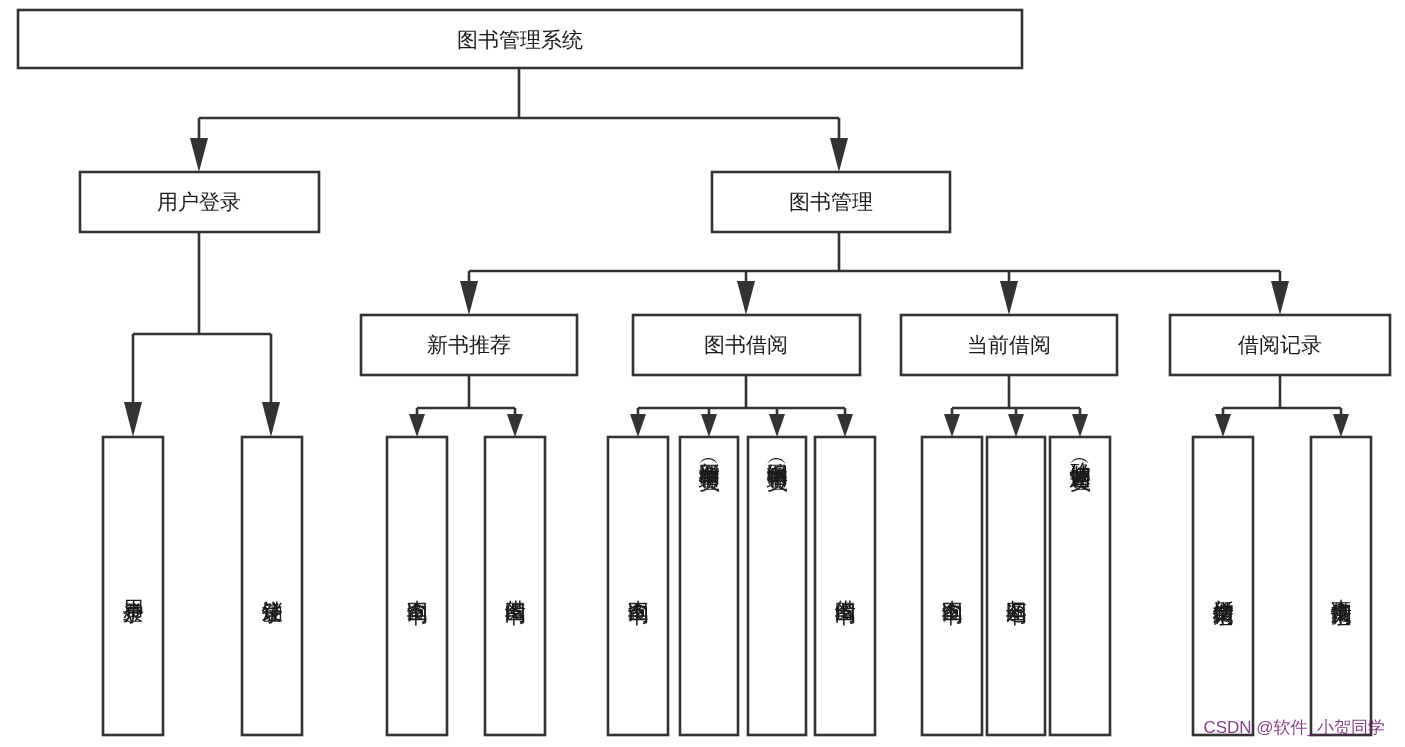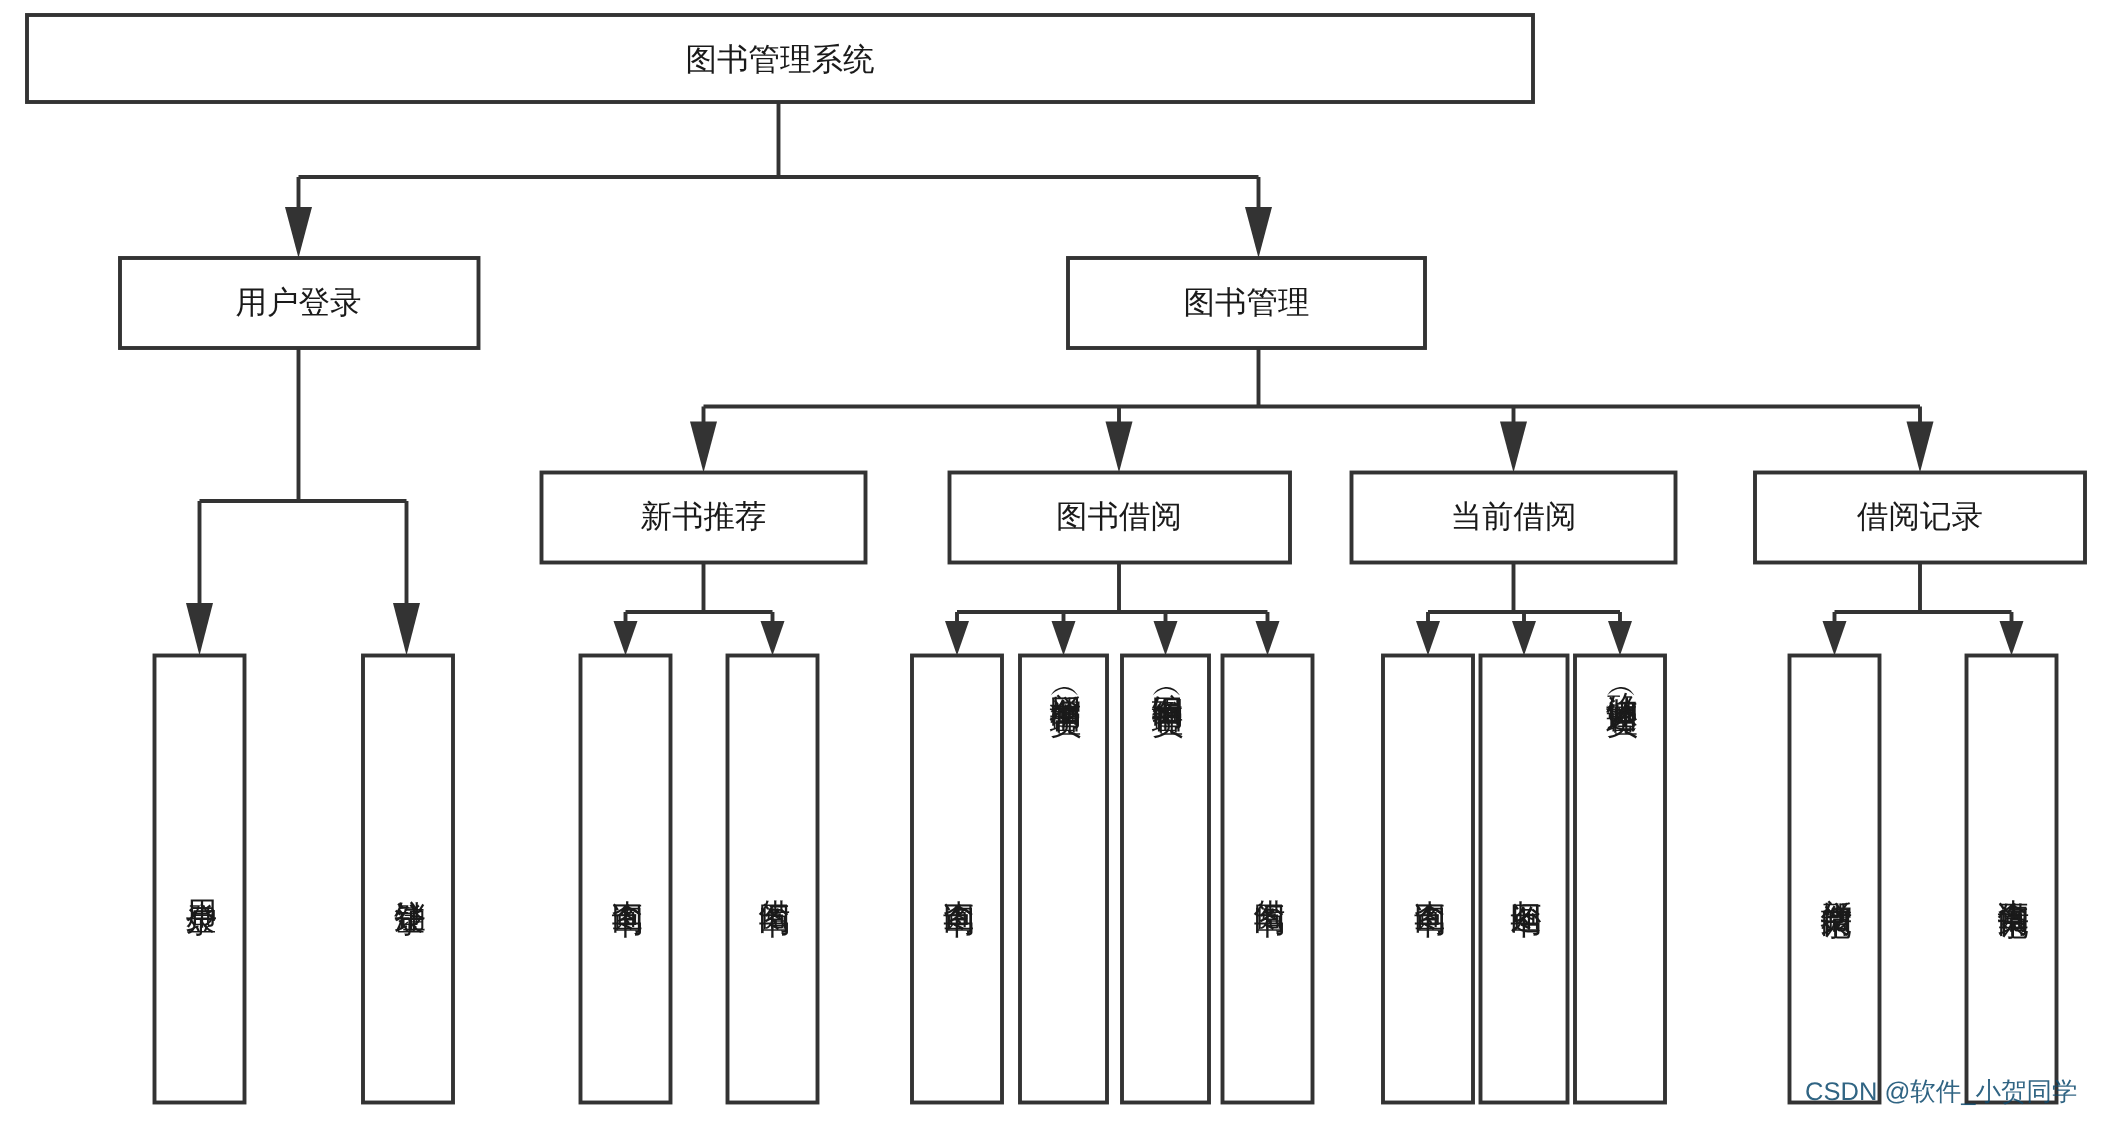--- a/index.html
+++ b/index.html
@@ -64,21 +64,21 @@
     letter-spacing: 1.5px;
     color: #1a1a1a;
     white-space: nowrap;
   }
   .watermark {
     position: absolute;
     right: 20px;
     bottom: 8px;
     font-family: "Liberation Sans", "DejaVu Sans", sans-serif;
     font-size: 17px;
-    color: #0c4a6e;
+    color: #701a75;
     opacity: 0.85;
     white-space: nowrap;
   }
 </style>
 </head>
 <body>
 
 <div id="diagram-root">
 
   <svg class="diagram-svg" viewBox="0 0 1405 747" xmlns="http://www.w3.org/2000/svg">

